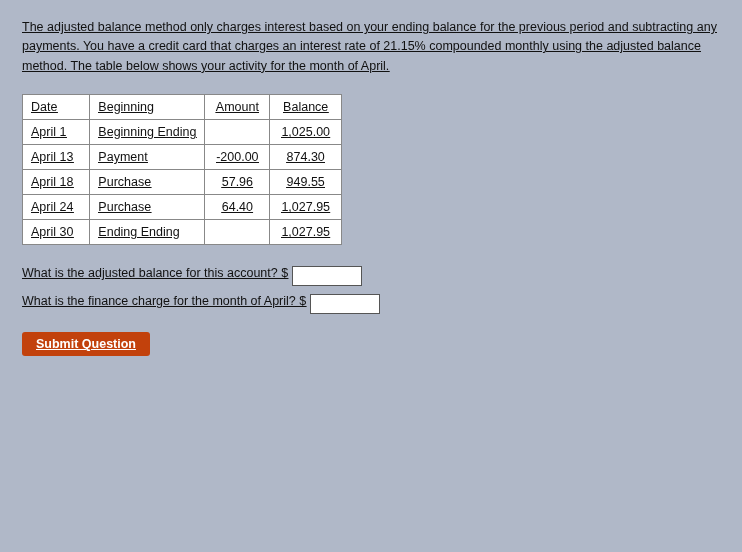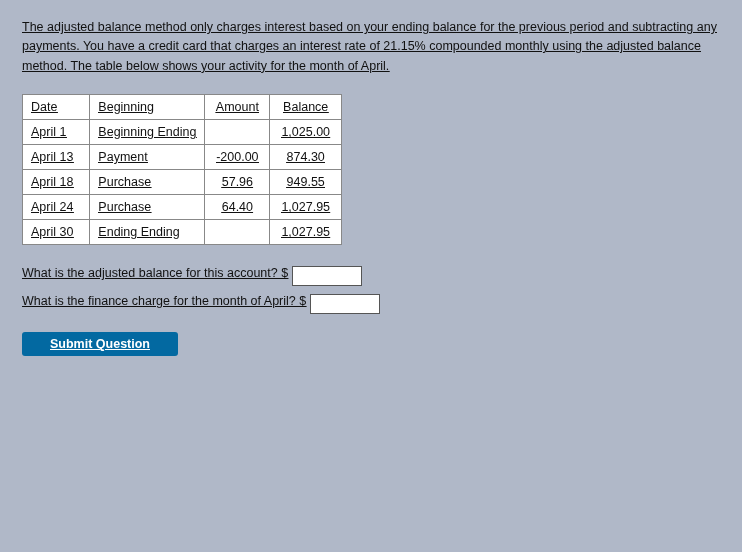--- a/index.html
+++ b/index.html
@@ -61,24 +61,24 @@
     .answer-input {
       border: 1px solid #555;
       width: 70px;
       height: 20px;
       padding: 1px 3px;
       font-size: 12px;
       background: #fff;
     }
     .submit-btn {
       margin-top: 10px;
-      background: #0369a1;
+      background: #c2410c;
       color: #fff;
       border: none;
-      padding: 5px 28px;
+      padding: 5px 14px;
       font-size: 12.5px;
       font-weight: bold;
       cursor: pointer;
       border-radius: 3px;
     }
   </style>
 </head>
 <body>
 
 

